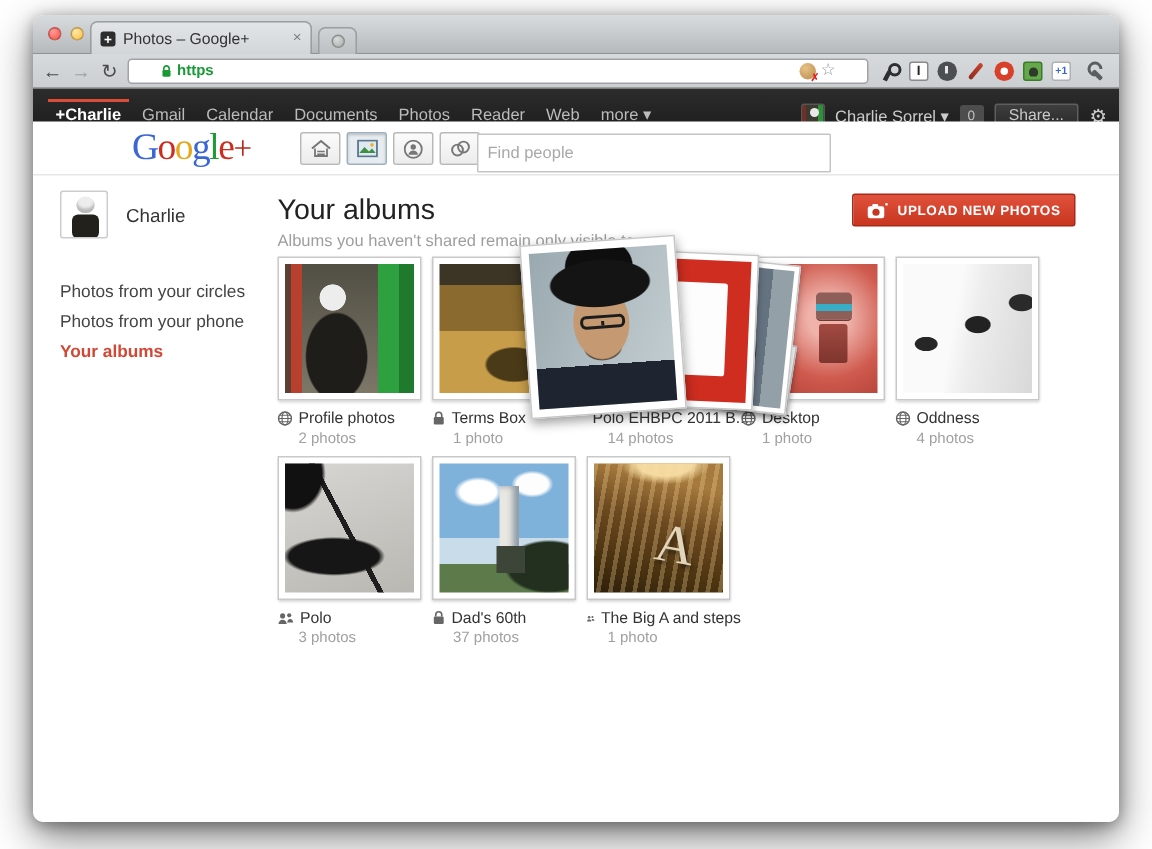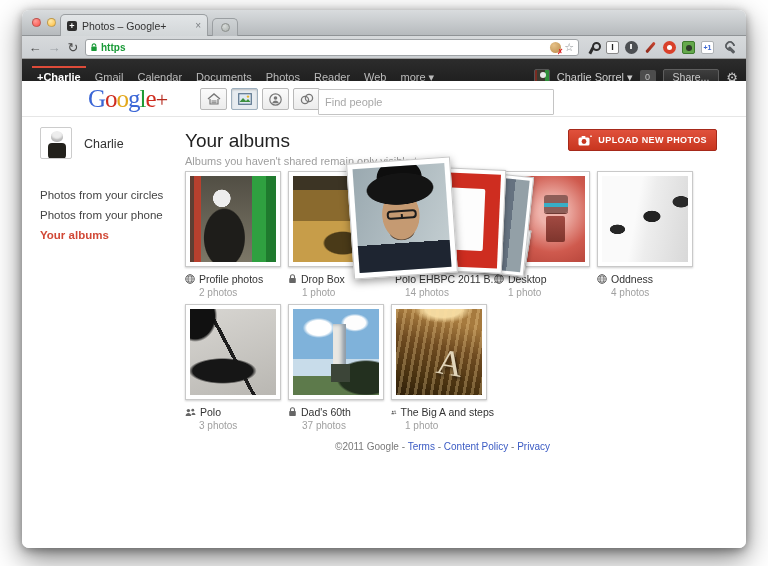--- a/index.html
+++ b/index.html
@@ -30,21 +30,21 @@
   .stub-circle { width:9px; height:9px; border-radius:50%;
     background:radial-gradient(circle at 35% 30%, #d8dcda,#a9aeab); border:1px solid #8b8f8c; }
 
   
   .toolbar { position:absolute; left:0; top:26px; right:0; height:23px;
     background:linear-gradient(#d7dadc,#cbcfd2); border-bottom:1px solid #9b9b9b;
     display:flex; align-items:center; padding:0 6px; gap:5px; }
   .nav-glyph { font-size:13px; line-height:13px; color:#4a4a4a; width:14px; text-align:center; }
   .nav-glyph.dim { color:#9aa0a4; }
   .omnibox { flex:0 0 auto; width:494px; height:17px; background:#fff; border:1px solid #9fa3a6;
-    border-radius:3px; display:flex; align-items:center; padding:0 4px; gap:3px; font-size:10px; }
+    border-radius:3px; display:flex; align-items:center; padding:0 21px; gap:3px; font-size:10px; }
   .sslock { width:8px; height:9px; flex:0 0 auto; }
   .url-scheme { color:#199a37; font-weight:bold; }
   .url-rest { color:#303030; white-space:nowrap; overflow:hidden; }
   .omni-right { margin-left:auto; display:flex; align-items:center; gap:3px; }
   .cookie { width:11px; height:11px; border-radius:50%; background:radial-gradient(circle at 35% 30%,#e6c187,#b98a4a); position:relative; }
   .cookie::after { content:"✗"; position:absolute; right:-2px; bottom:-3px; color:#d22; font-size:7px; font-weight:bold; }
   .star { color:#8d9194; font-size:11px; line-height:11px; }
   .exts { display:flex; align-items:center; gap:6px; margin-left:3px; }
   .ext { width:13px; height:13px; border-radius:2px; position:relative; flex:0 0 auto; }
   .ext-key { background:transparent; }
@@ -355,21 +355,21 @@
           </div>
           <div class="cell">
             <div class="tile">
                 <div class="ph art-dropbox"></div>
               </div>
             <div class="cap">
               <svg width="9" height="10" viewBox="0 0 9 10">
                   <path d="M2.5 4V2.8a2 2 0 014 0V4" fill="none" stroke="#666" stroke-width="1.1"></path>
                   <rect x="1.2" y="4" width="6.6" height="5" rx="0.8" fill="#666"></rect>
                 </svg>
-              <span>Drop Box</span>
+              <span>Terms Box</span>
             </div>
             <div class="cnt">1 photo</div>
           </div>
           <div class="cell">
             <div style="width:96px;height:96px;"></div>
             <div class="cap">
               <svg width="10" height="10" viewBox="0 0 10 10">
                   <circle cx="5" cy="5" r="4.3" fill="none" stroke="#666" stroke-width="1"></circle>
                   <ellipse cx="5" cy="5" rx="2" ry="4.3" fill="none" stroke="#666" stroke-width=".8"></ellipse>
                   <path d="M.8 5h8.4M1.4 2.8h7.2M1.4 7.2h7.2" stroke="#666" stroke-width=".7"></path>
@@ -461,22 +461,18 @@
                   <path d="M.6 8c.3-2 1.4-2.9 2.8-2.9S5.9 6 6.2 8z" fill="#666"></path>
                   <path d="M6.4 7c.3-1.6 1-2.3 2-2.3 1.1 0 1.8.7 2.1 2.3z" fill="#666"></path>
                 </svg>
               <span>The Big A and steps</span>
             </div>
             <div class="cnt">1 photo</div>
           </div>
         </div>
       </div>
 
-      <div class="footer">
-        <span>©2011 Google -</span>
-        <a href="#">Terms</a><span> - </span><a href="#">Content Policy</a><span> - </span><a href="#">Privacy</a>
-      </div>
     </div>
 
   </div>
 
 
 </div>
 
 </body></html>

